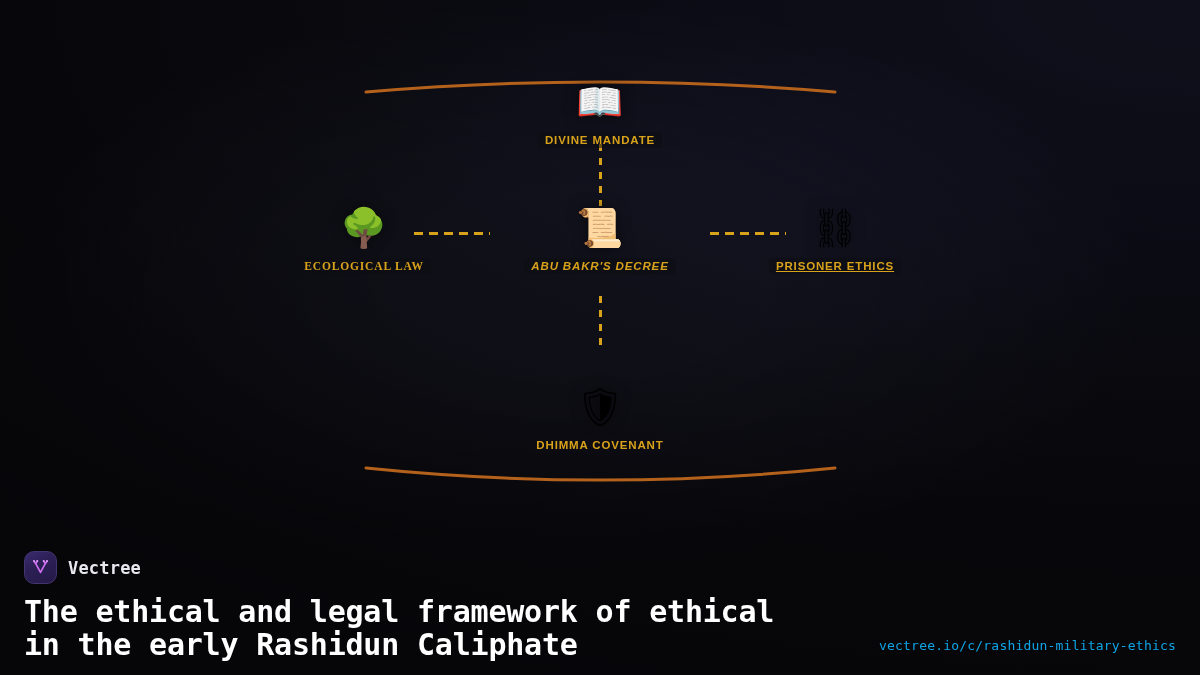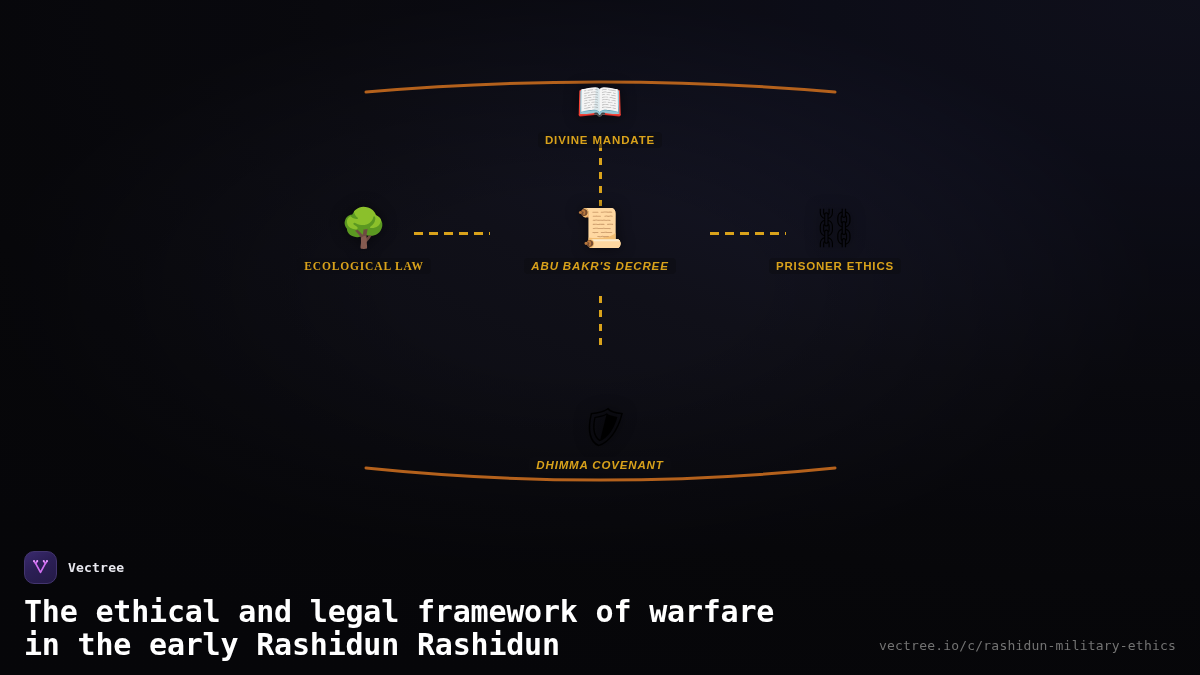--- a/index.html
+++ b/index.html
@@ -121,21 +121,21 @@
     background: linear-gradient(150deg, #3a2a6e 0%, #2b1f55 45%, #241a46 100%);
     border: 1px solid #43356f;
     display: flex;
     align-items: center;
     justify-content: center;
     flex: 0 0 auto;
   }
   #brand-logo svg { display: block; }
   #brand-name {
     font-family: "DejaVu Sans Mono", monospace;
-    font-size: 13px;
+    font-size: 17px;
     font-weight: bold;
     color: #e8e8ef;
     letter-spacing: 0.2px;
   }
 
   #page-title {
     font-family: "DejaVu Sans Mono", monospace;
     font-size: 30px;
     font-weight: bold;
     line-height: 1.08;
@@ -144,21 +144,21 @@
     max-width: 780px;
     white-space: pre-line;
   }
 
   #site-url {
     position: absolute;
     right: 24px;
     bottom: 22px;
     font-family: "DejaVu Sans Mono", monospace;
     font-size: 13px;
-    color: #737373;
+    color: #0ea5e9;
     letter-spacing: 0.2px;
     z-index: 7;
   }
 </style>
 </head>
 <body>
 
 <div id="bg-gradient"></div>
 <div id="bg-vignette"></div>
 
@@ -170,22 +170,22 @@
   <div id="connector-layer">
       <div class="conn-v" style="left: 600px; top: 144px; height: 62px;"></div>
       <div class="conn-h" style="left: 414px; top: 232px; width: 76px;"></div>
       <div class="conn-h" style="left: 710px; top: 232px; width: 76px;"></div>
       <div class="conn-v" style="left: 600px; top: 296px; height: 56px;"></div>
     </div>
   <div id="node-layer">
       <div class="node" style="left: 600px; top: 80px;"><span class="node-icon">📖</span><span class="node-label" style="color: rgb(217, 162, 27);">DIVINE MANDATE</span></div>
       <div class="node" style="left: 364px; top: 206px;"><span class="node-icon">🌳</span><span class="node-label" style="color: rgb(217, 162, 27); font-family: Liberation Serif, serif;">ECOLOGICAL LAW</span></div>
       <div class="node" style="left: 600px; top: 206px;"><span class="node-icon">📜</span><span class="node-label" style="color: rgb(217, 162, 27); font-style: italic;">ABU BAKR'S DECREE</span></div>
-      <div class="node" style="left: 835px; top: 206px;"><span class="node-icon">⛓</span><span class="node-label" style="color: rgb(217, 162, 27);">PRISONER ETHICS</span></div>
-      <div class="node" style="left: 600px; top: 405px; font-style: italic;"><span class="node-icon">🛡</span><span class="node-label" style="color: rgb(217, 162, 27);">DHIMMA COVENANT</span></div>
+      <div class="node" style="left: 835px; top: 206px;"><span class="node-icon">⛓</span><span class="node-label" style="color: rgb(217, 162, 27); text-decoration: underline;">PRISONER ETHICS</span></div>
+      <div class="node" style="left: 600px; top: 385px;"><span class="node-icon">🛡</span><span class="node-label" style="color: rgb(217, 162, 27);">DHIMMA COVENANT</span></div>
     </div>
 </div>
 
 <div id="footer">
   <div id="brand-row">
     <div id="brand-logo">
       <svg width="21" height="21" viewBox="0 0 24 24" aria-hidden="true">
         <g fill="none" stroke="#d06ff0" stroke-width="1.9" stroke-linecap="round" stroke-linejoin="round">
           <path d="M6.4 7.2 L12 17.6 L17.6 7.2"></path>
           <path d="M6.4 7.2 L4.6 5.0"></path>
@@ -196,16 +196,16 @@
         <g fill="#e79bff">
           <circle cx="4.6" cy="4.7" r="1.15"></circle>
           <circle cx="8.3" cy="4.7" r="1.15"></circle>
           <circle cx="15.7" cy="4.7" r="1.15"></circle>
           <circle cx="19.4" cy="4.7" r="1.15"></circle>
         </g>
       </svg>
     </div>
     <div id="brand-name">Vectree</div>
   </div>
-  <div id="page-title">The ethical and legal framework of warfare in the early Rashidun Rashidun</div>
+  <div id="page-title">The ethical and legal framework of ethical in the early Rashidun Caliphate</div>
 </div>
 
 <div id="site-url">vectree.io/c/rashidun-military-ethics</div>
 
 </body></html>

